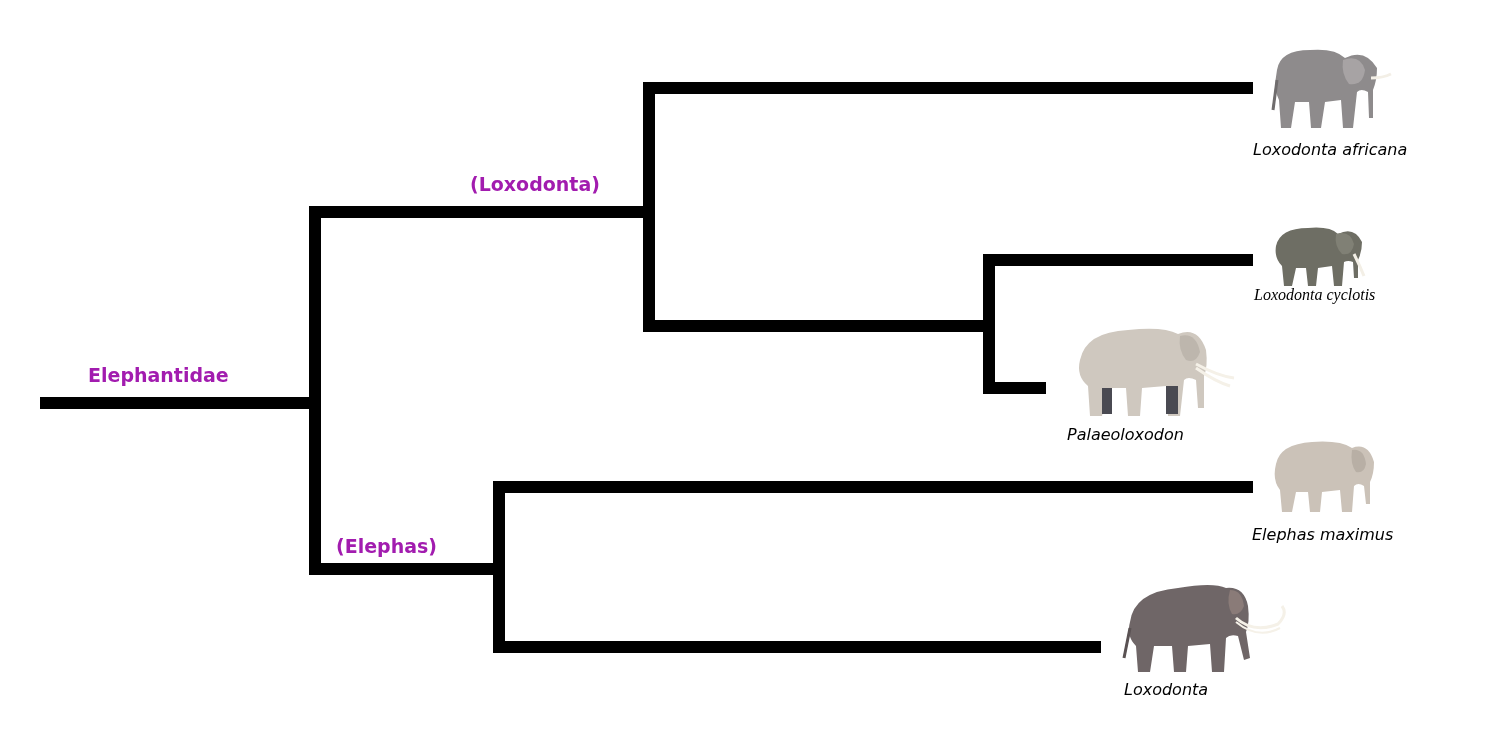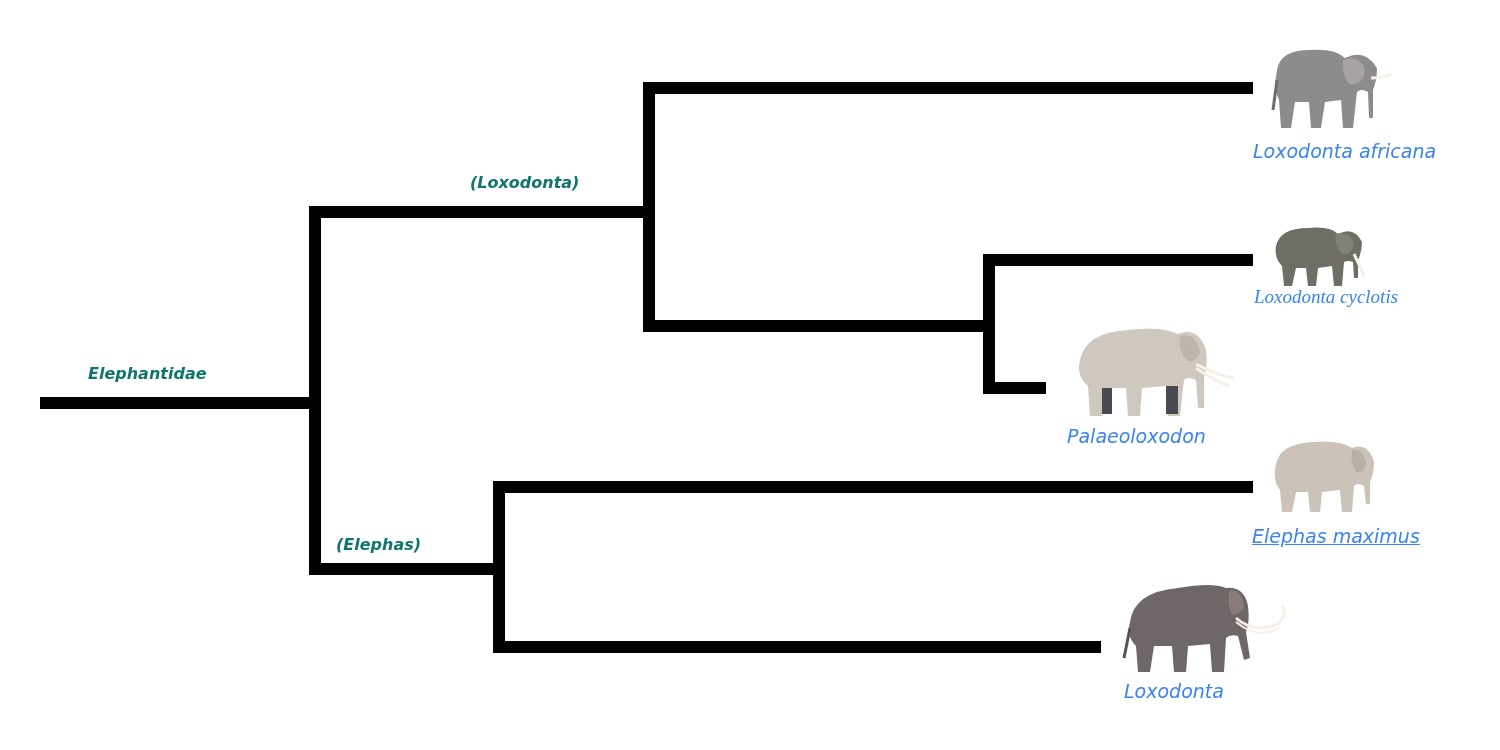--- a/index.html
+++ b/index.html
@@ -1,19 +1,19 @@
 <!DOCTYPE html>
 <html><head>
 <meta charset="utf-8">
 <style>
   html,body{margin:0;padding:0;background:#fff;}
   body{width:1500px;height:750px;position:relative;overflow:hidden;font-family:"DejaVu Sans","Liberation Sans",sans-serif;}
   .ln{position:absolute;background:#000;}
-  .lbl{position:absolute;font-weight:bold;font-size:16px;color:#0f766e;white-space:nowrap;font-style:italic;}
-  .taxon{position:absolute;font-style:italic;font-size:19px;color:#3b82f6;white-space:nowrap;}
+  .lbl{position:absolute;font-weight:bold;font-size:19px;color:#a21caf;white-space:nowrap;}
+  .taxon{position:absolute;font-style:italic;font-size:16px;color:#000000;white-space:nowrap;}
   .pic{position:absolute;}
 </style>
 </head>
 <body>
 
 <div class="ln" style="left:40px;top:397px;width:280px;height:12px;"></div>
 <div class="ln" style="left:309px;top:206px;width:12px;height:369px;"></div>
 
 <div class="ln" style="left:309px;top:206px;width:346px;height:12px;"></div>
 <div class="ln" style="left:643px;top:82px;width:12px;height:250px;"></div>
@@ -54,21 +54,21 @@
   <path d="M128 48 Q148 62 162 66" stroke="#f5f1e8" stroke-width="3" fill="none"></path>
   <rect x="34" y="68" width="10" height="26" fill="#4a4a52"></rect>
   <rect x="98" y="66" width="12" height="28" fill="#4a4a52"></rect>
 </svg>
 <div class="taxon" style="left:1067px;top:425px;text-align:center;">Palaeoloxodon</div>
 
 <svg class="pic" style="left:1268px;top:438px;" width="115" height="78" viewBox="0 0 115 78">
   <path d="M8 26 Q12 6 44 4 Q72 2 84 10 Q100 4 106 24 Q106 36 102 44 L102 66 L98 66 L96 48 Q90 44 86 48 L84 74 L74 74 L72 52 L54 54 L52 74 L42 74 L40 54 L28 54 L24 74 L14 74 L12 52 Q4 42 8 26 Z" fill="#cbc2b8"></path>
   <path d="M84 12 Q96 10 98 26 Q96 36 88 34 Q82 26 84 12Z" fill="#b8afa5"></path>
 </svg>
-<div class="taxon" style="left:1252px;top:525px;text-decoration:underline;">Elephas maximus</div>
+<div class="taxon" style="left:1252px;top:525px;">Elephas maximus</div>
 
 <svg class="pic" style="left:1118px;top:578px;" width="170" height="98" viewBox="0 0 170 98">
   <path d="M12 44 Q16 14 60 10 Q95 4 108 10 Q126 8 130 28 Q132 44 128 54 L132 80 L126 82 L120 58 Q112 56 108 60 L106 94 L94 94 L92 66 L70 68 L68 94 L56 94 L54 68 L36 68 L32 94 L20 94 L18 68 Q8 58 12 44 Z" fill="#6f6667"></path>
   <path d="M112 12 Q124 12 126 28 Q122 38 114 36 Q108 26 112 12Z" fill="#8a7b78"></path>
   <path d="M118 40 Q136 56 160 46 Q170 36 164 28" stroke="#f5f1e8" stroke-width="3" fill="none"></path>
   <path d="M118 44 Q140 62 162 50" stroke="#f5f1e8" stroke-width="2" fill="none"></path>
   <path d="M12 50 L6 80" stroke="#5a5253" stroke-width="3"></path>
 </svg>
 <div class="taxon" style="left:1124px;top:680px;">Loxodonta</div>
 

